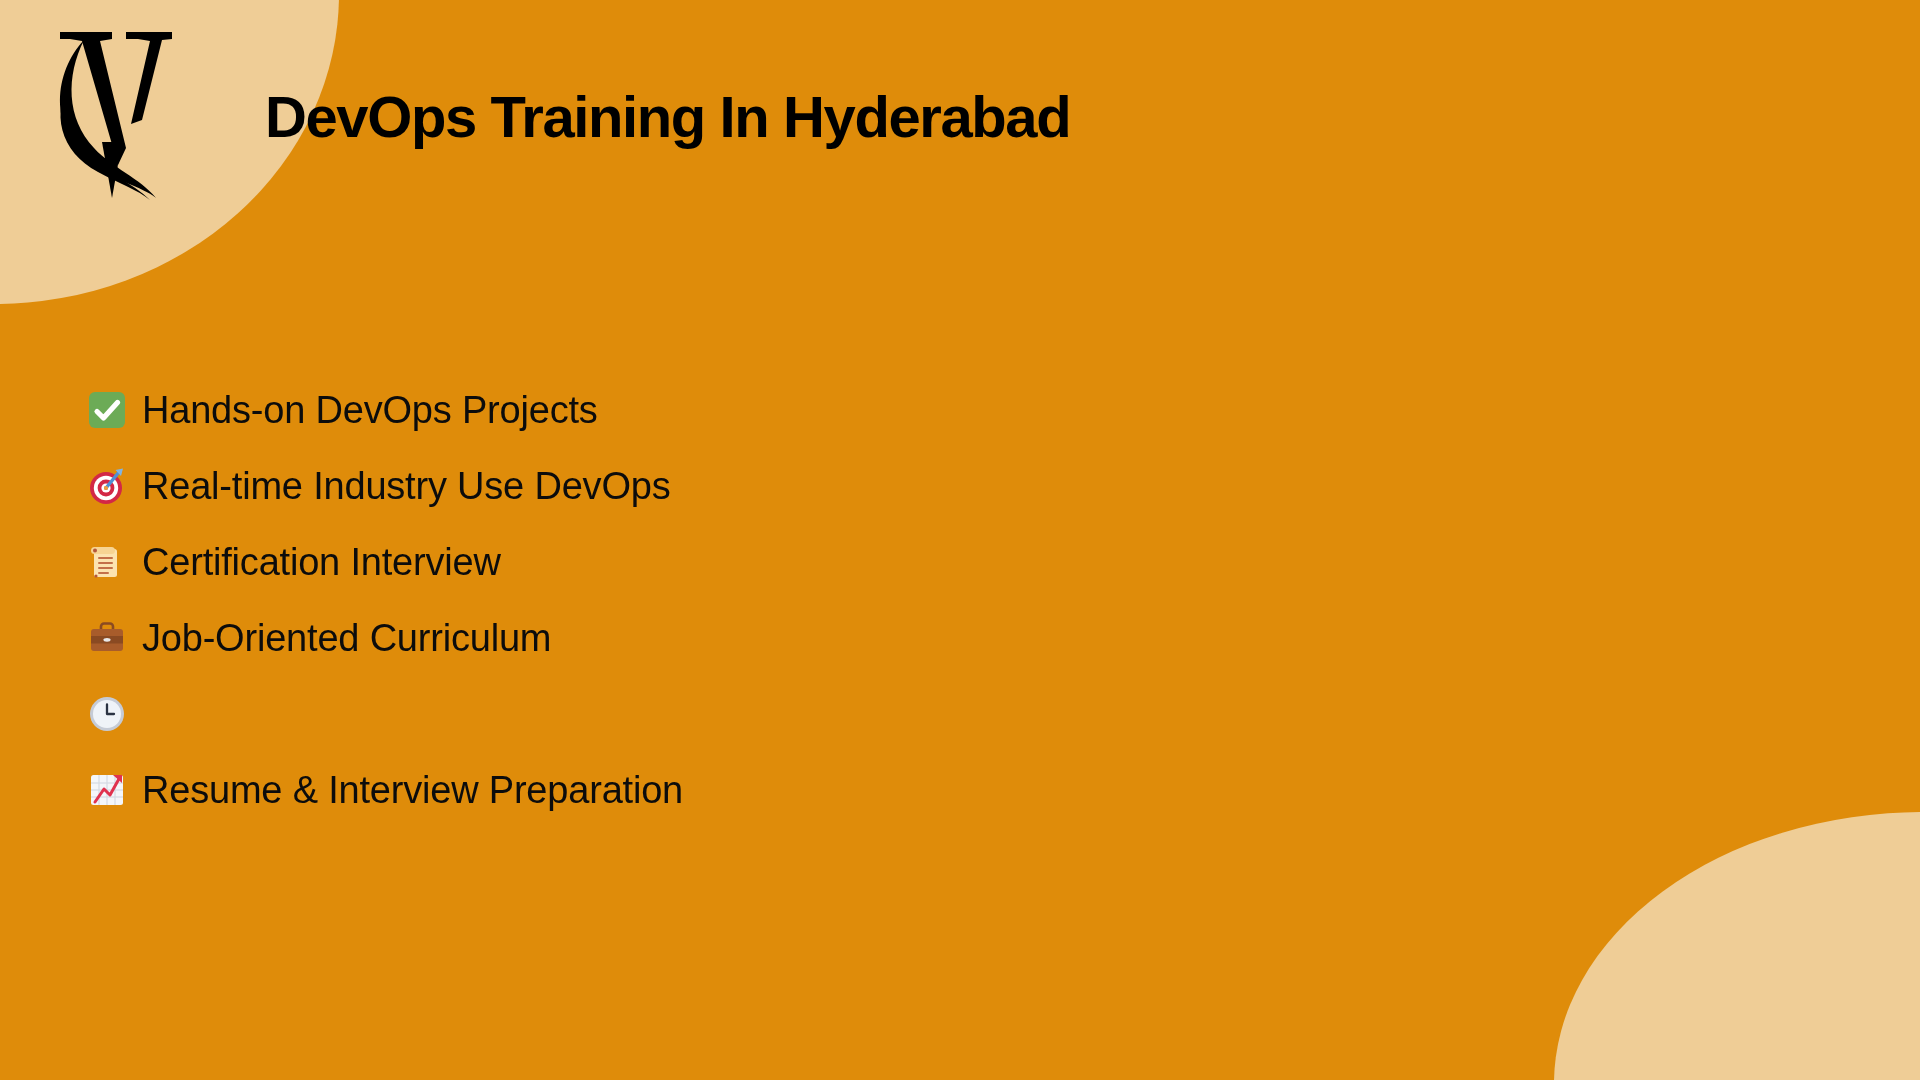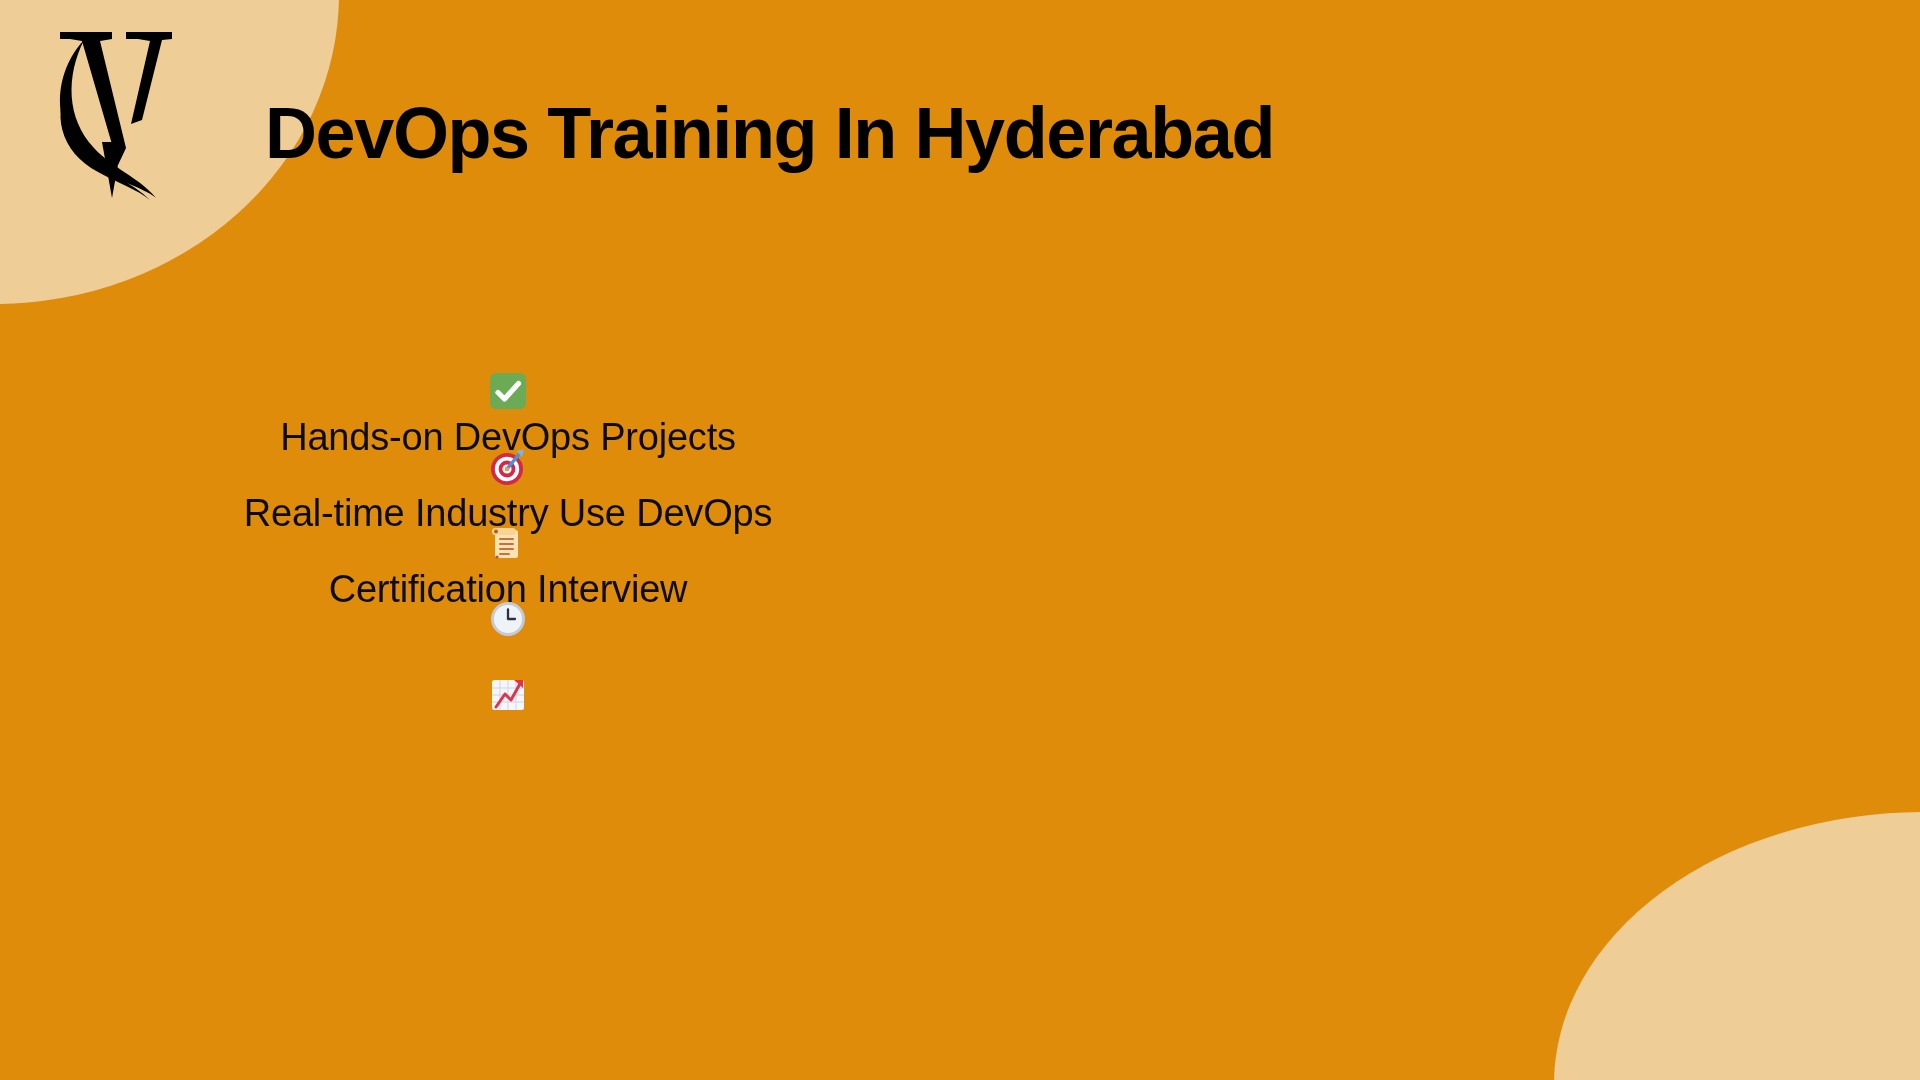--- a/index.html
+++ b/index.html
@@ -49,21 +49,21 @@
     height: 185px;
   }
   .brand-logo svg { display: block; width: 100%; height: 100%; }
 
   
   .page-title {
     position: absolute;
     left: 265px;
     top: 46px;
     width: 1620px;
-    font-size: 72px;
+    font-size: 58px;
     font-weight: 700;
     letter-spacing: -1.4px;
     line-height: 1.1;
     color: #000000;
     white-space: nowrap;
   }
 
   
   .feature-list {
     position: absolute;
@@ -72,22 +72,21 @@
     width: 840px;
     list-style: none;
     margin: 0;
     padding: 0;
   }
 
   .feature-item {
     display: flex;
     align-items: center;
     height: 76px;
-    gap: 8px;
-    flex-direction: column;
+    gap: 16px;
   }
 
   .feature-emoji {
     width: 38px;
     height: 38px;
     flex: 0 0 38px;
     position: relative;
   }
   .feature-emoji svg { display: block; width: 38px; height: 38px; }
 
@@ -176,20 +175,31 @@
           <rect x="10" y="19" width="15" height="2.1" rx="1" fill="#C4704A"></rect>
           <rect x="10" y="24" width="15" height="2.1" rx="1" fill="#C4704A"></rect>
           <rect x="10" y="29" width="11" height="2.1" rx="1" fill="#C4704A"></rect>
           <circle cx="7" cy="7.5" r="2" fill="#B4573B"></circle>
           <circle cx="8" cy="33" r="1.6" fill="#B4573B"></circle>
         </svg>
       </span>
       <span class="feature-label">Certification Interview</span>
     </li>
 
+    <li class="feature-item">
+      <span class="feature-emoji">
+        <svg viewBox="0 0 38 38" xmlns="http://www.w3.org/2000/svg" aria-hidden="true">
+          <path d="M13 10 V7.5 a3 3 0 0 1 3-3 h6 a3 3 0 0 1 3 3 V10" fill="none" stroke="#8A4A22" stroke-width="2.6"></path>
+          <rect x="3" y="10" width="32" height="22" rx="3" fill="#A85C2B"></rect>
+          <rect x="3" y="17" width="32" height="7.5" fill="#8A4A22"></rect>
+          <ellipse cx="19" cy="20.8" rx="3.6" ry="1.9" fill="#E8E8E8"></ellipse>
+        </svg>
+      </span>
+      <span class="feature-label">Job-Oriented Curriculum</span>
+    </li>
 
     <li class="feature-item">
       <span class="feature-emoji">
         <svg viewBox="0 0 38 38" xmlns="http://www.w3.org/2000/svg" aria-hidden="true">
           <circle cx="19" cy="19" r="17" fill="#C5CBD6"></circle>
           <circle cx="19" cy="19" r="14" fill="#EFF3F8"></circle>
           <path d="M19 9.5 V19 H26" fill="none" stroke="#2B3342" stroke-width="2.3" stroke-linecap="round" stroke-linejoin="round"></path>
         </svg>
       </span>
     </li>
@@ -203,18 +213,19 @@
             <line x1="3" y1="19" x2="35" y2="19"></line>
             <line x1="3" y1="26" x2="35" y2="26"></line>
             <line x1="11" y1="4" x2="11" y2="34"></line>
             <line x1="19" y1="4" x2="19" y2="34"></line>
             <line x1="27" y1="4" x2="27" y2="34"></line>
           </g>
           <path d="M7 31 L16 18 L22 24 L32 6" fill="none" stroke="#E0334F" stroke-width="3" stroke-linecap="round" stroke-linejoin="round"></path>
           <path d="M25 4 L34 4 L34 12 Z" fill="#E0334F"></path>
         </svg>
       </span>
+      <span class="feature-label">Resume &amp; Interview Preparation</span>
     </li>
 
   </ul>
 
 
 </div>
 
 </body></html>

